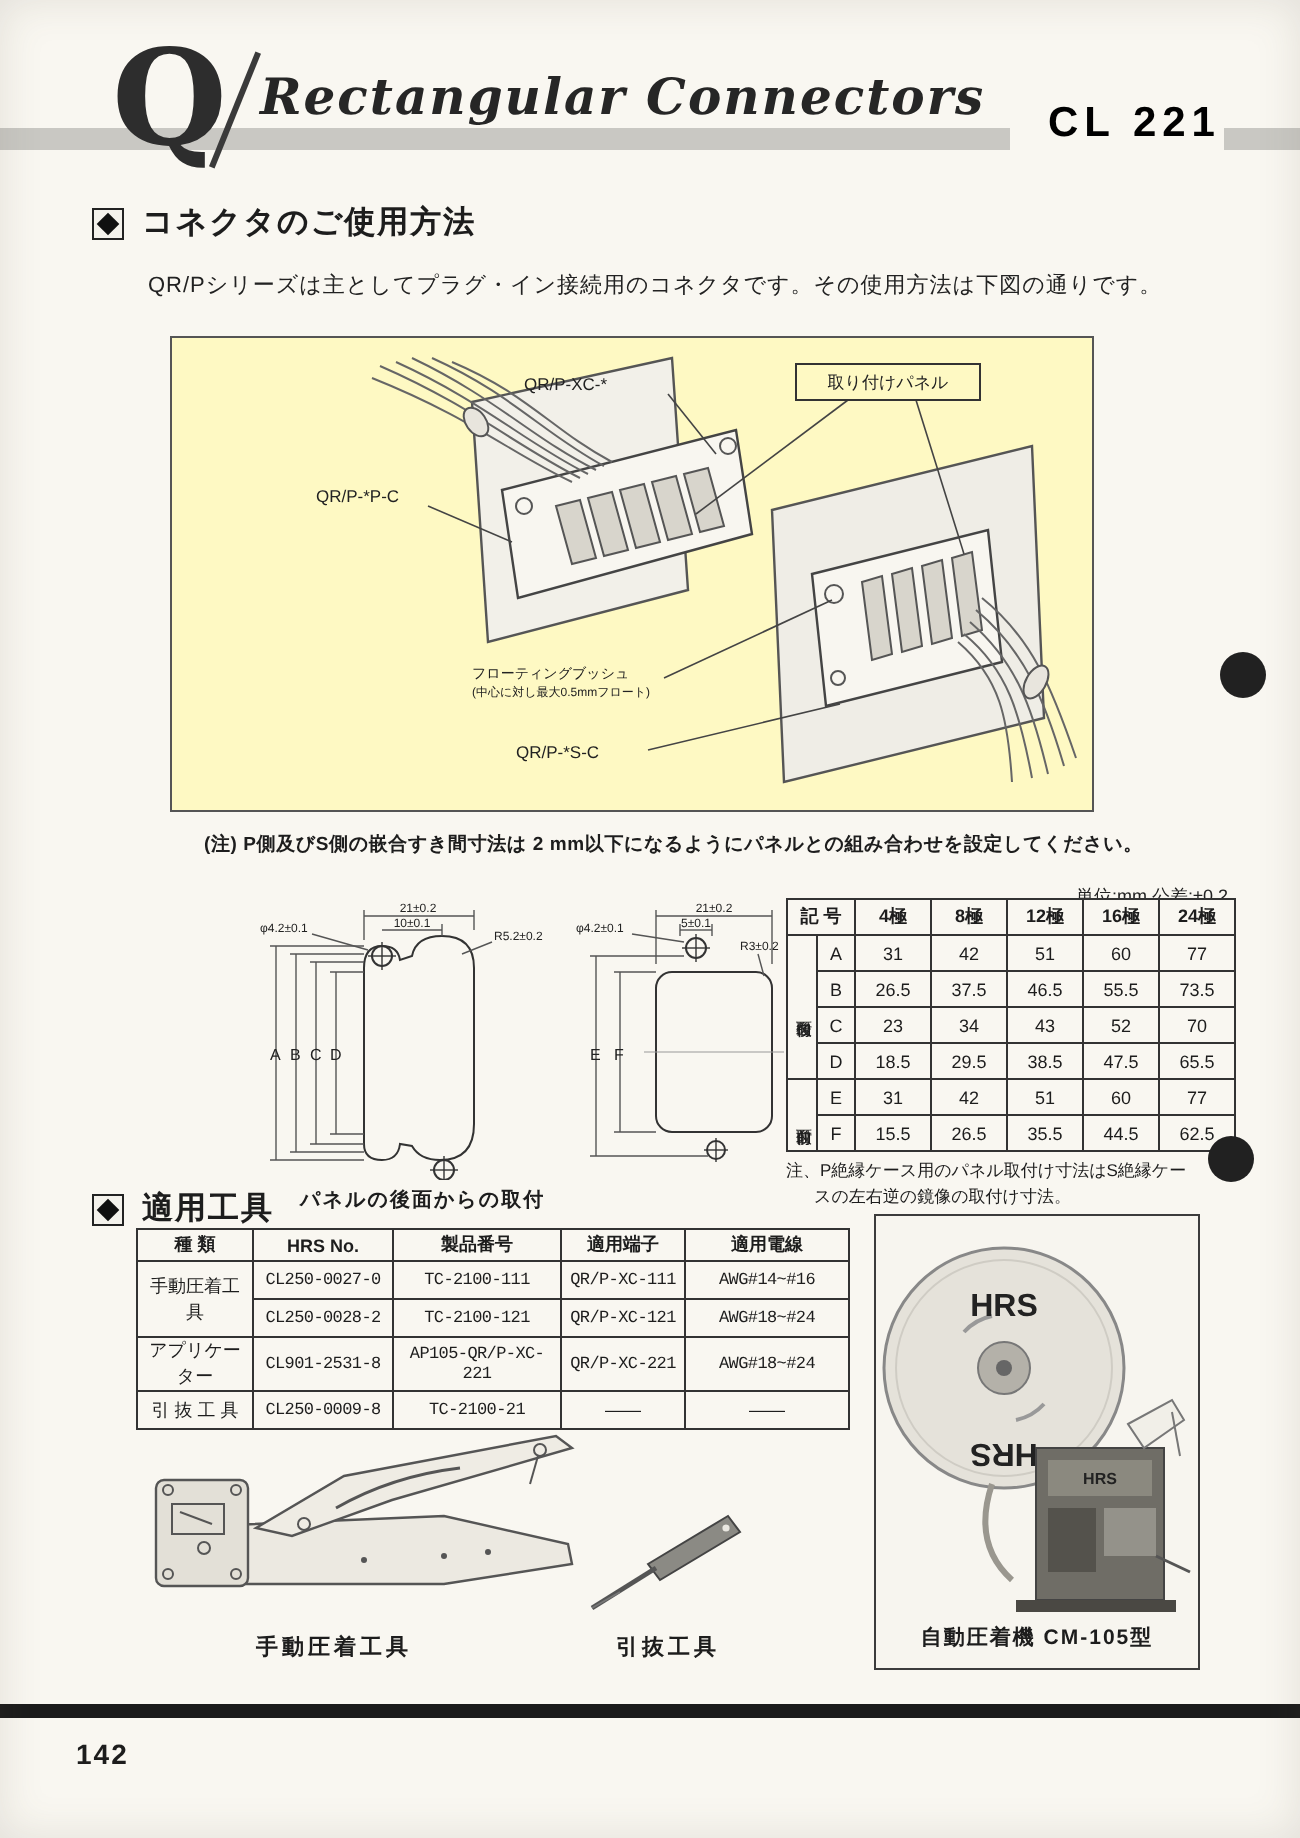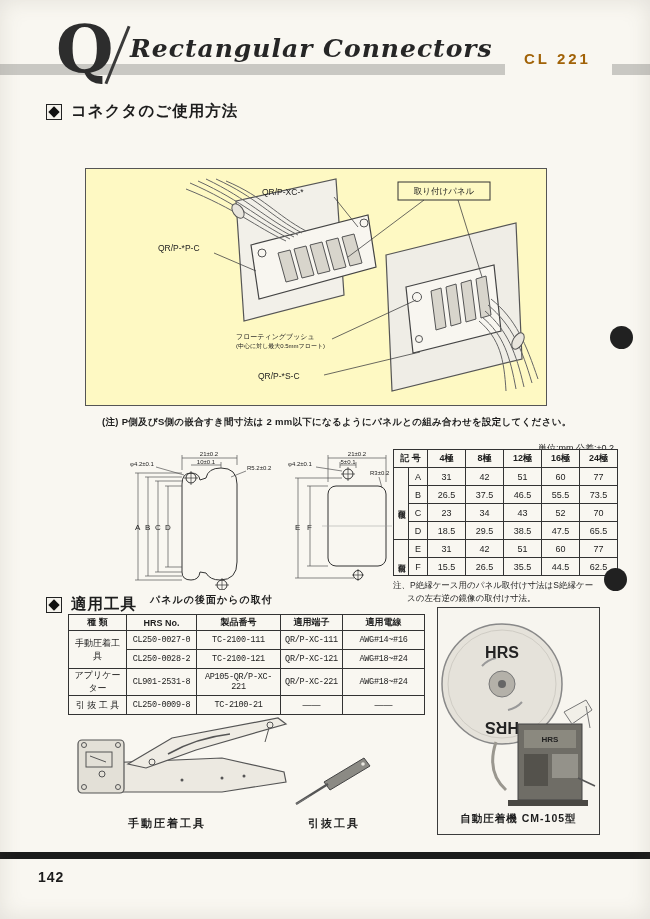--- a/index.html
+++ b/index.html
@@ -9,21 +9,21 @@
         box-shadow:inset 0 0 22px rgba(90,85,70,.14);}
   .abs{position:absolute;}
 
   
   .bar{background:#c9c8c3;height:11px;}
   .logo-q{left:56px;top:16px;font-family:"DejaVu Serif","Liberation Serif",serif;
         font-size:66px;font-weight:bold;color:#2d2d2d;line-height:1;}
   .logo-slash{left:116px;top:24px;width:3px;height:62px;background:#3a3a3a;transform:rotate(22deg);}
   .logo-script{left:130px;top:34px;font-family:"DejaVu Serif","Liberation Serif",serif;
         font-style:italic;font-weight:bold;font-size:25px;color:#262626;letter-spacing:1px;}
-  .code{left:524px;top:50px;font-size:15px;font-weight:bold;letter-spacing:3px;color:#a16207;}
+  .code{left:524px;top:50px;font-size:21px;font-weight:bold;letter-spacing:3px;color:#000000;}
 
   
   .sec{display:flex;align-items:center;gap:9px;font-weight:bold;font-size:15.5px;letter-spacing:1px;}
   .bullet{width:14px;height:14px;border:1px solid #222;display:flex;align-items:center;
         justify-content:center;background:#f4f2ec;flex:0 0 auto;}
   .bullet::before{content:"";width:8px;height:8px;background:#101010;transform:rotate(45deg);}
 
   .intro{left:74px;top:135px;font-size:11px;letter-spacing:.5px;color:#222;}
 
   
@@ -74,20 +74,21 @@
   <div class="abs bar" style="left:612px;top:64px;width:38px;"></div>
   <div class="abs logo-q" style="left: 56px; top: 16px;">Q</div>
   <div class="abs logo-slash" style="left: 116px; top: 24px;"></div>
   <div class="abs logo-script" style="left: 130px; top: 34px;">Rectangular Connectors</div>
   <div class="abs code" style="left: 524px; top: 50px;">CL 221</div>
 
   <div class="abs sec" style="left:46px;top:101px;">
     <span class="bullet"></span>
     <span>コネクタのご使用方法</span>
   </div>
+  <div class="abs intro" style="left: 74px; top: 135px;">QR/Pシリーズは主としてプラグ・イン接続用のコネクタです。その使用方法は下図の通りです。</div>
 
   <div class="abs diagram-box" style="left: 85px; top: 168px;">
     <svg width="460" height="236" viewBox="0 0 460 236">
 
       <polygon points="150,32 250,10 258,126 158,152" fill="#f2f0e9" stroke="#555" stroke-width="1.2"></polygon>
 
       <polygon points="300,86 430,54 436,190 306,222" fill="#efede6" stroke="#555" stroke-width="1.2"></polygon>
 
       <polygon points="165,76 282,46 290,98 173,130" fill="#f8f6f0" stroke="#444" stroke-width="1.2"></polygon>
       <circle cx="176" cy="84" r="4" fill="none" stroke="#555"></circle>

